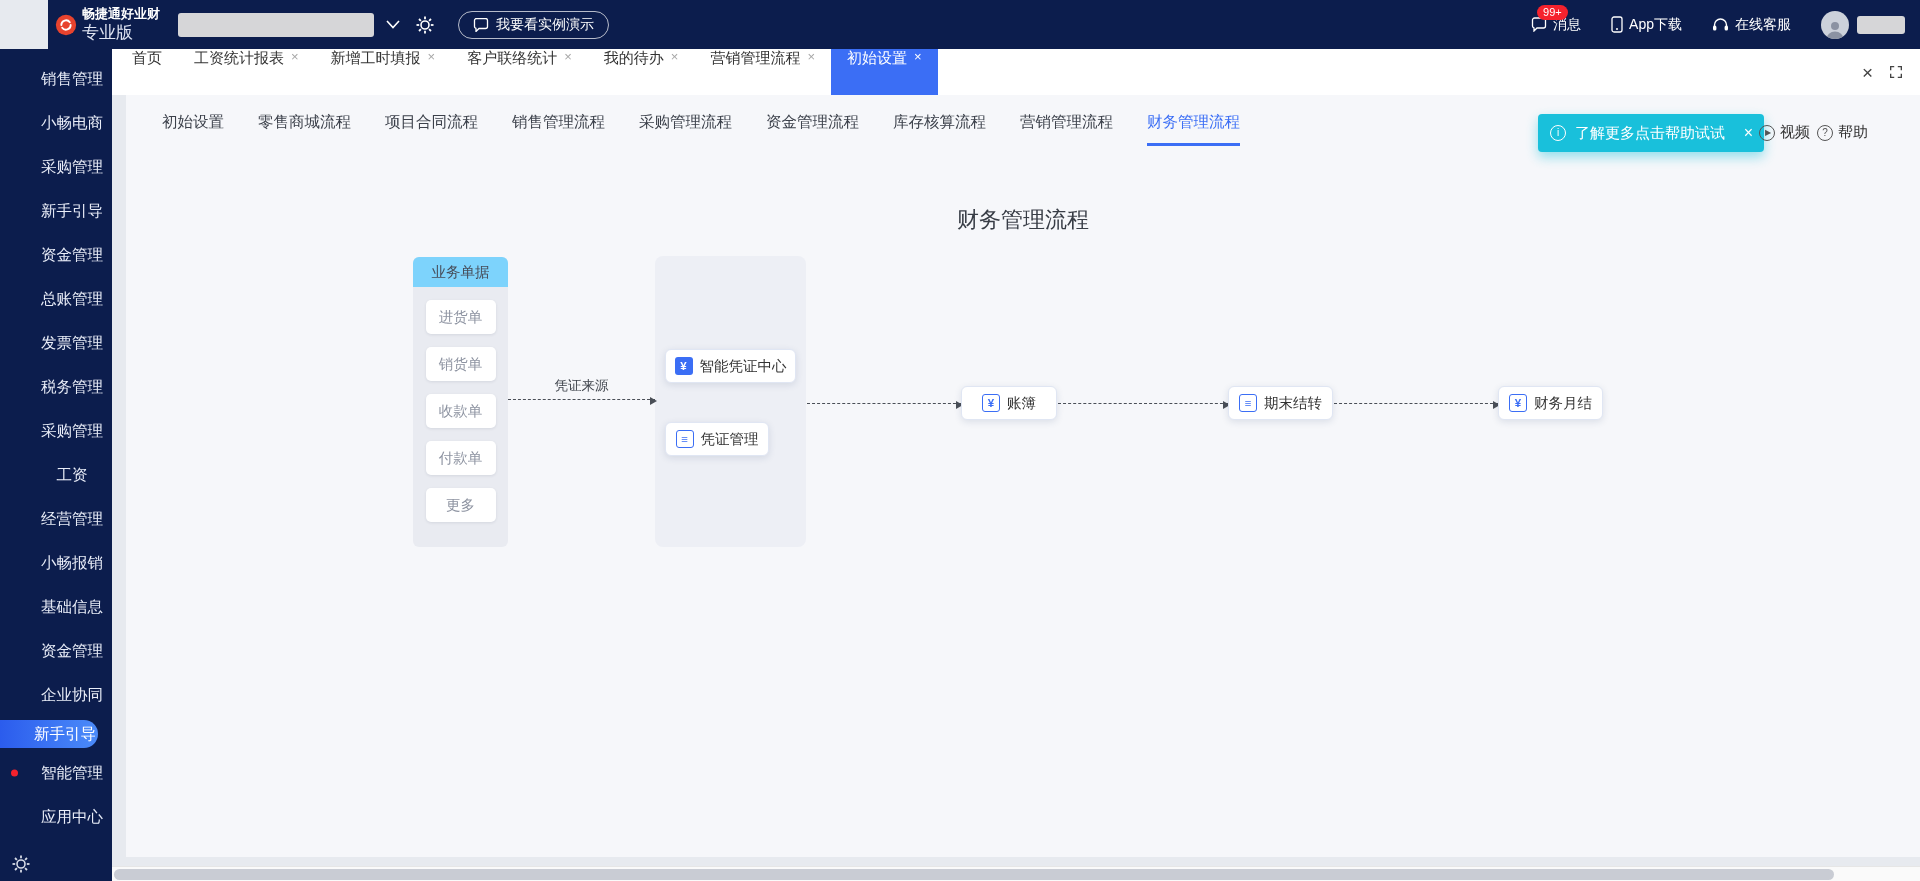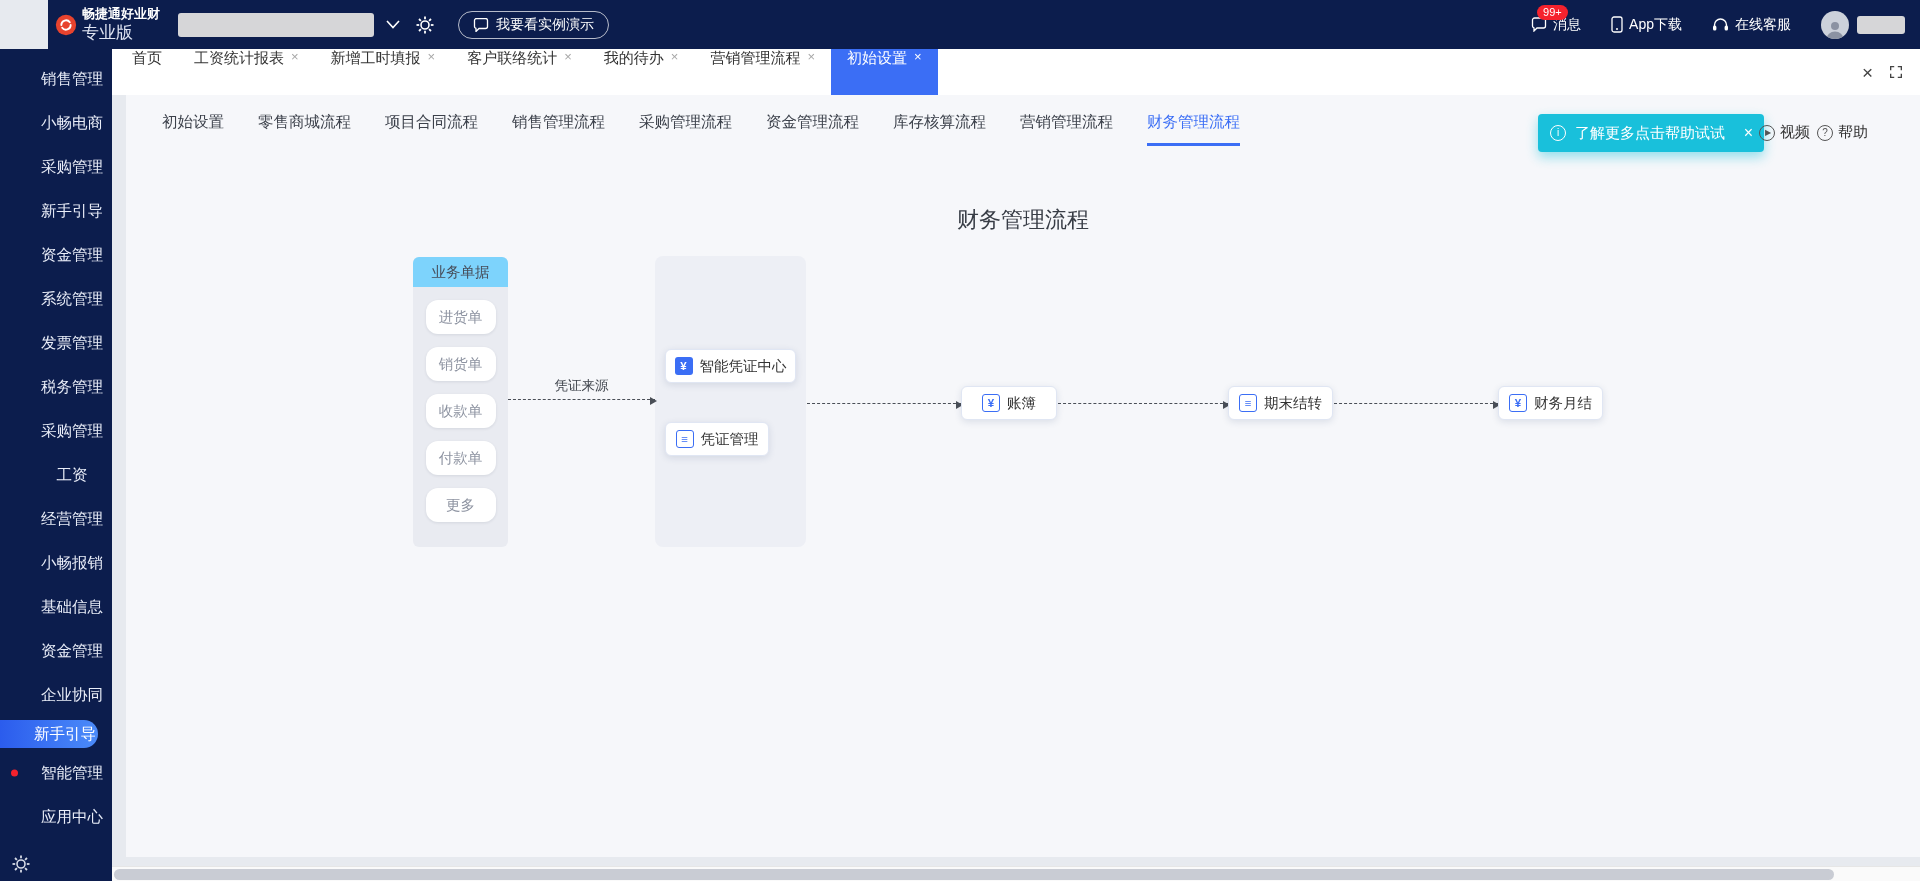--- a/index.html
+++ b/index.html
@@ -74,21 +74,21 @@
 
   .flow-title { position:absolute; left:0; right:0; top:110px; text-align:center;
     font-size:22px; color:#383d46; font-weight:500; }
 
   
   .src-panel { position:absolute; left:287px; top:162px; width:95px; height:290px;
     background:#e9ebf1; border-radius:6px; }
   .src-header { height:30px; background:#7dd3fc; border-radius:6px 6px 0 0; display:flex;
     align-items:center; justify-content:center; font-size:14.5px; color:#474c58; }
   .src-body { display:flex; flex-direction:column; align-items:center; gap:13px; padding-top:13px; }
-  .src-item { width:70px; height:34px; background:#fff; border-radius:12px; display:flex;
+  .src-item { width:70px; height:34px; background:#fff; border-radius:5px; display:flex;
     align-items:center; justify-content:center; font-size:14.5px; color:#8d93a1;
     box-shadow:0 1px 3px rgba(31,42,68,.10); cursor:pointer; }
 
   .mid-panel { position:absolute; left:529px; top:161px; width:151px; height:291px;
     background:#edeff5; border-radius:8px; }
 
   .node { position:absolute; height:34px; background:#fff; border:1px solid #e0e6f3; border-radius:6px;
     display:flex; align-items:center; justify-content:center; gap:7px; font-size:14.5px; color:#333;
     box-shadow:0 2px 7px rgba(40,60,110,.13); cursor:pointer; white-space:nowrap; }
   .nicon { width:18px; height:18px; border-radius:3px; font-size:11.5px; font-weight:700; flex:none;
@@ -193,21 +193,21 @@
       </div>
     </div>
   </div>
 
   <div class="sidebar">
     <div class="side-item">销售管理</div>
     <div class="side-item">小畅电商</div>
     <div class="side-item">采购管理</div>
     <div class="side-item">新手引导</div>
     <div class="side-item">资金管理</div>
-    <div class="side-item">系统管理</div>
+    <div class="side-item">总账管理</div>
     <div class="side-item">发票管理</div>
     <div class="side-item">税务管理</div>
     <div class="side-item">采购管理</div>
     <div class="side-item">工资</div>
     <div class="side-item">经营管理</div>
     <div class="side-item">小畅报销</div>
     <div class="side-item">基础信息</div>
     <div class="side-item">资金管理</div>
     <div class="side-item">企业协同</div>
     <div class="side-item active">新手引导</div>

